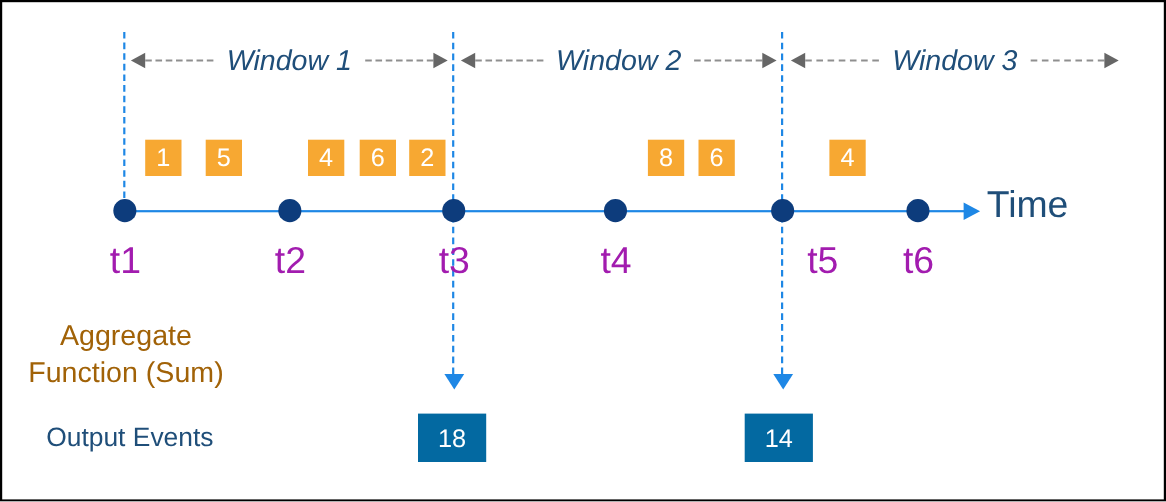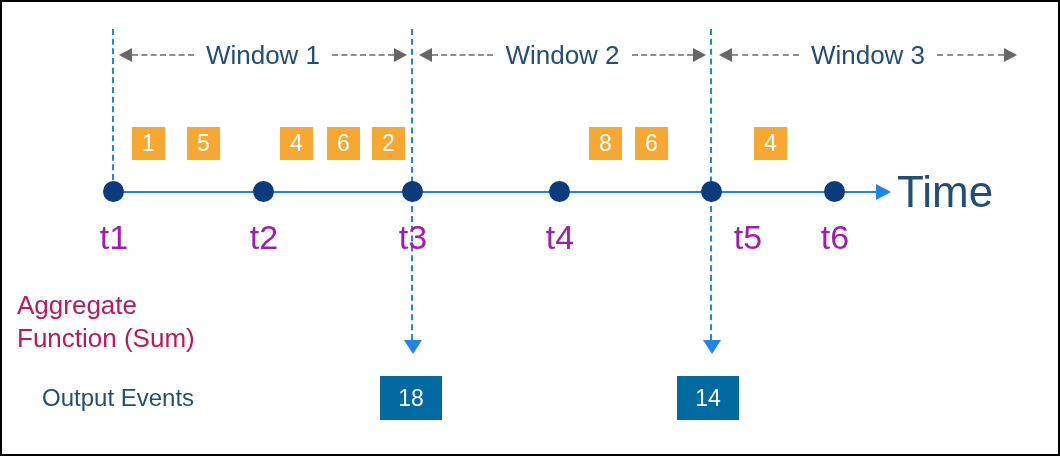--- a/index.html
+++ b/index.html
@@ -31,21 +31,21 @@
     width:0;height:0;
     border-top:7px solid transparent;border-bottom:7px solid transparent;
     border-right:13px solid #666666;
   }
   .tri-right{
     width:0;height:0;
     border-top:7px solid transparent;border-bottom:7px solid transparent;
     border-left:13px solid #666666;
   }
   .band .wlabel{
-    padding:0 12px;font-size:26px;line-height:26px;color:#1F4E79;white-space:nowrap;
+    padding:0 12px;font-size:26px;line-height:26px;color:#1F4E79;white-space:nowrap;font-style:italic;
   }
   
   .event{
     position:absolute;top:125px;width:33px;height:33px;
     background:#F7A832;color:#ffffff;
     display:flex;align-items:center;justify-content:center;
     font-size:23px;
   }
   
   .axis-line{
@@ -60,39 +60,39 @@
   .dot{
     position:absolute;top:179px;width:21px;height:21px;border-radius:50%;
     background:#0D3C7C;
   }
   .tick{
     position:absolute;top:216px;transform:translateX(-50%);
     font-size:34px;color:#a21caf;
   }
   .time-label{
     position:absolute;left:895px;top:165px;
-    font-size:44px;color:#1F4E79;
+    font-size:34px;color:#1F4E79;
   }
   
   .down-head{
     position:absolute;top:338px;width:0;height:0;
     border-left:9px solid transparent;border-right:9px solid transparent;
     border-top:14px solid #1E87E5;
   }
   
   .outbox{
     position:absolute;top:374px;width:62px;height:44px;
     background:#0369a1;color:#ffffff;
     display:flex;align-items:center;justify-content:center;
     font-size:23px;
   }
   
   .agg{
     position:absolute;left:15px;top:287px;width:195px;
-    text-align:left;font-size:26px;line-height:33px;color:#be185d;
+    text-align:center;font-size:26px;line-height:33px;color:#a16207;
   }
   .outlabel{
     position:absolute;left:40px;top:382px;
     font-size:24px;color:#1F4E79;
   }
 </style>
 </head>
 <body>
 
 <div class="canvas">

